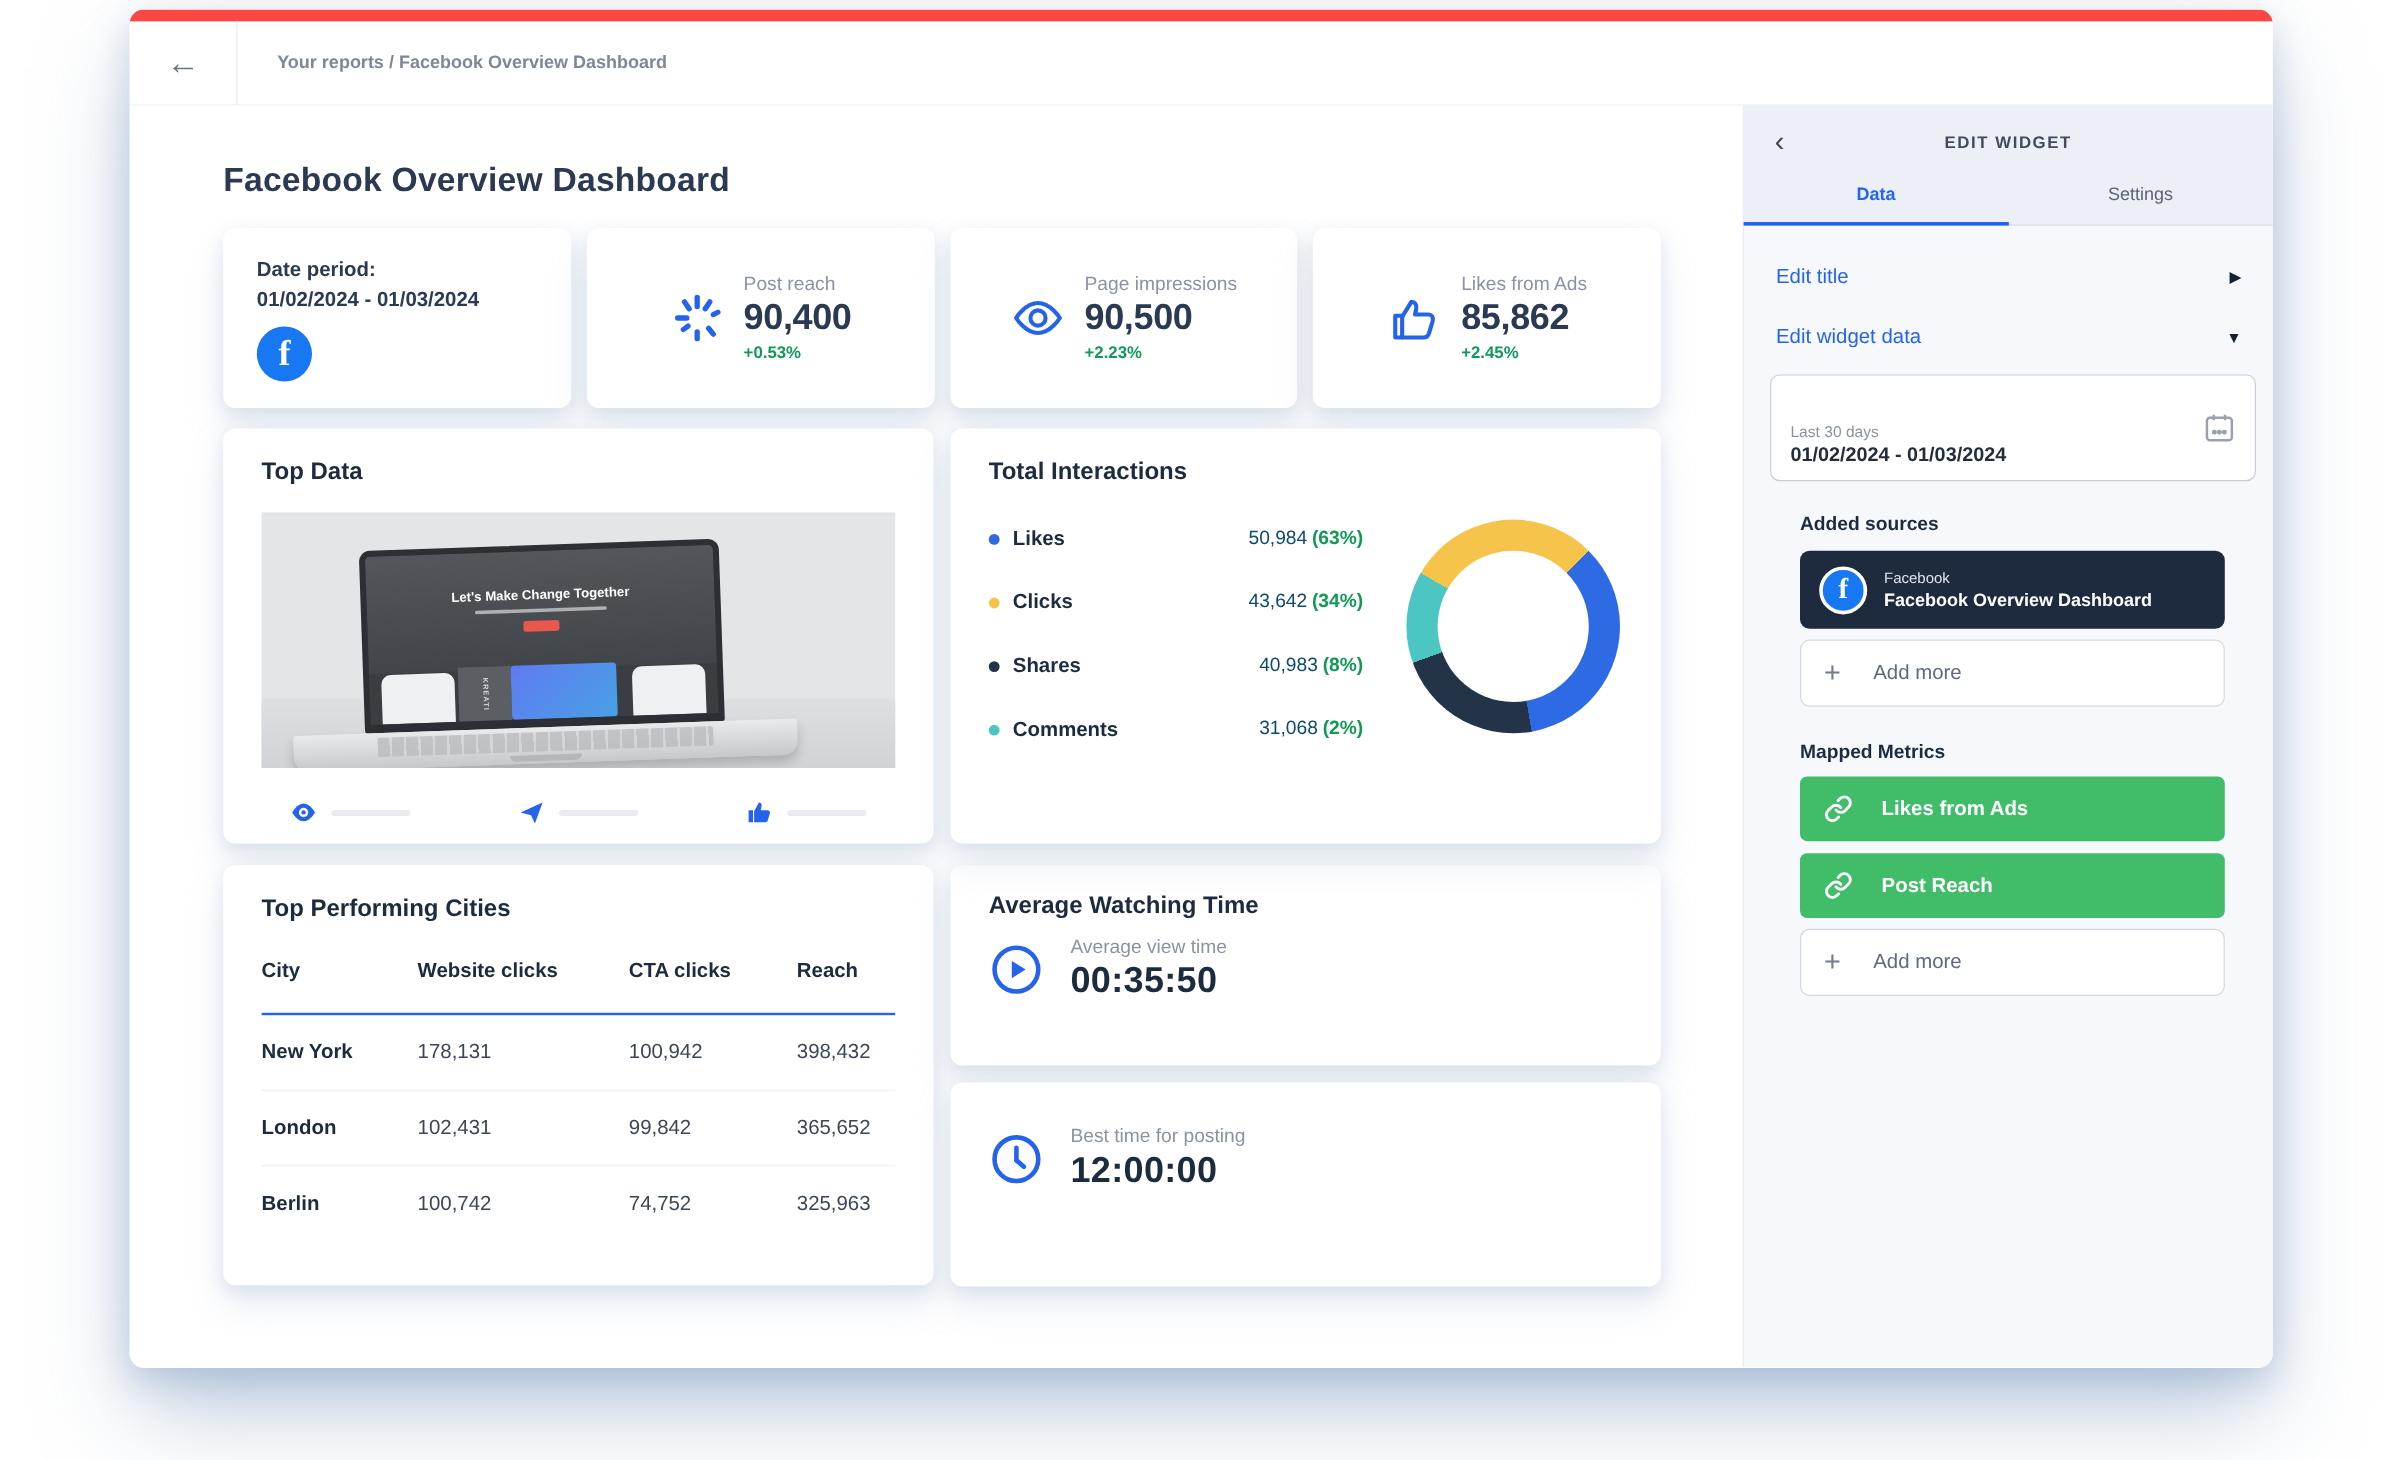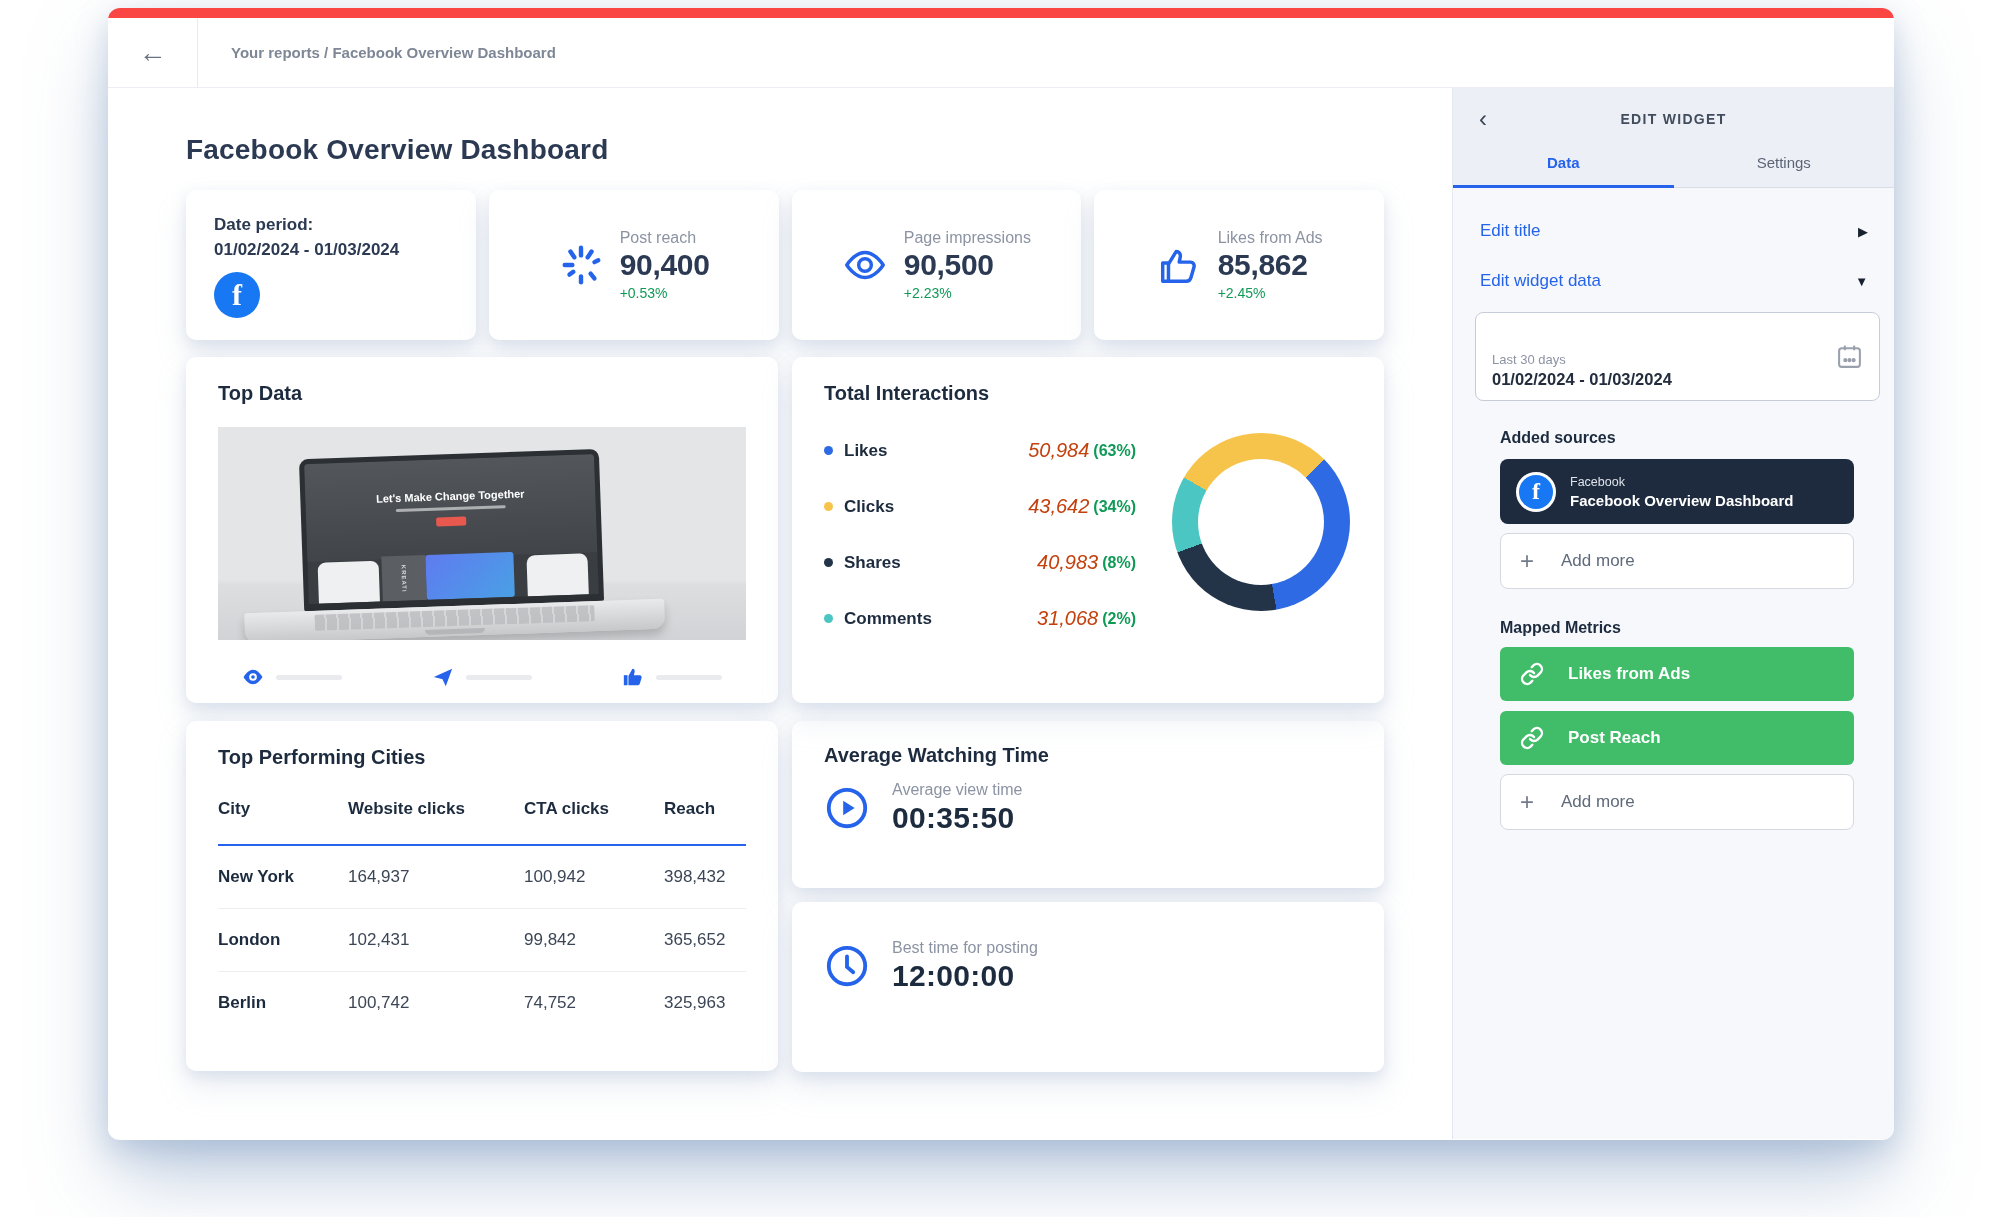--- a/index.html
+++ b/index.html
@@ -36,21 +36,21 @@
   .stats-row { margin-top:24px; display:grid; grid-template-columns:repeat(4,1fr); gap:13px; }
   .stat-card { height:150px; }
   .date-card { padding:23px 0 0 28px; }
   .date-label, .date-range { font-size:17px; font-weight:700; color:#2b3a52; line-height:1.45; }
   .fb-logo { width:46px; height:46px; border-radius:50%; background:#1877f2; color:#fff; display:flex; align-items:center; justify-content:center; font-size:30px; font-weight:800; margin-top:10px; font-family:"Liberation Serif","DejaVu Serif",serif; }
   .metric-card { display:flex; align-items:center; justify-content:center; gap:16px; }
   .metric-icon { width:46px; height:46px; flex:0 0 46px; }
   .metric-col { display:flex; flex-direction:column; align-items:flex-start; }
   .metric-label { font-size:16px; color:#8b93a3; font-weight:500; }
   .metric-value { font-size:30px; font-weight:800; color:#2b3a52; letter-spacing:-.3px; margin-top:1px; }
-  .metric-delta { font-size:14px; font-weight:400; color:#119a57; margin-top:3px;text-align:center; }
+  .metric-delta { font-size:14px; font-weight:700; color:#119a57; margin-top:3px;text-align:center; }
 
   .row2 { margin-top:17px; display:grid; grid-template-columns:592px 592px; gap:14px; }
   .widget-title { font-size:20px; font-weight:700; color:#1d2b3e; }
   .top-post-card { height:346px; padding:25px 32px; }
   .post-image { margin-top:22px; height:213px; background:#e3e5e7; position:relative; overflow:hidden; }
   .desk { position:absolute; left:-20px; right:-20px; bottom:-8px; height:62px; background:linear-gradient(#dcdee0,#cfd1d4); box-shadow:0 -2px 6px rgba(0,0,0,.05); }
   .laptop { position:absolute; left:50%; top:26px; transform:translateX(-50%) rotate(-2deg); }
   .screen { width:300px; height:152px; background:#3a3e43; border:5px solid #2c3034; border-bottom-width:7px; border-radius:9px 9px 2px 2px; overflow:hidden; position:relative; }
   .screen-hero { height:70%; background:linear-gradient(#53575c,#41454a); display:flex; flex-direction:column; align-items:center; justify-content:center; gap:5px; }
   .screen-title { color:#fff; font-size:11px; font-weight:700; }
@@ -67,21 +67,21 @@
   .trackpad-notch { position:absolute; left:50%; bottom:2px; transform:translateX(-50%); width:60px; height:5px; background:#b4b6b9; border-radius:0 0 6px 6px; }
   .post-icons { margin-top:26px; display:flex; justify-content:space-between; padding:0 24px; }
   .post-icon-group { display:flex; align-items:center; gap:12px; }
   .placeholder-line { width:66px; height:5px; border-radius:3px; background:#e9ebef; }
 
   .interactions-card { height:346px; padding:25px 32px; position:relative; }
   .legend { margin-top:34px; width:312px; }
   .legend-item { display:flex; align-items:center; margin-bottom:33px; }
   .legend-dot { width:9px; height:9px; border-radius:50%; flex:0 0 9px; margin-right:11px; }
   .legend-label { font-size:17px; font-weight:700; color:#1d2b3e; }
-  .legend-val { margin-left:auto; font-size:20px; color:#c2410c;font-style:italic; }
+  .legend-val { margin-left:auto; font-size:16px; color:#0c4a6e; }
   .legend-pct { font-size:16px; font-weight:700; color:#119a57; margin-left:4px; }
   .donut { position:absolute; right:34px; top:76px; width:178px; height:178px; border-radius:50%; }
   .donut-hole { position:absolute; left:50%; top:50%; transform:translate(-50%,-50%); width:126px; height:126px; border-radius:50%; background:#fff; }
 
   .row3 { margin-top:18px; display:grid; grid-template-columns:592px 592px; gap:14px; }
   .cities-card { height:350px; padding:25px 32px; }
   .table { margin-top:30px; }
   .t-grid { display:grid; grid-template-columns:130px 176px 140px 1fr; align-items:center; }
   .t-head { padding-bottom:25px; border-bottom:2.5px solid #2563eb;margin-top:22px; }
   .t-head div { font-size:17px; font-weight:700; color:#1d2b3e; }
@@ -289,21 +289,21 @@
           <div class="widget-title">Top Performing Cities</div>
           <div class="table">
             <div class="t-grid t-head">
               <div>City</div>
               <div>Website clicks</div>
               <div>CTA clicks</div>
               <div>Reach</div>
             </div>
             <div class="t-grid t-row">
               <div class="t-city">New York</div>
-              <div class="t-num">164,937</div>
+              <div class="t-num">178,131</div>
               <div class="t-num">100,942</div>
               <div class="t-num">398,432</div>
             </div>
             <div class="t-grid t-row">
               <div class="t-city">London</div>
               <div class="t-num">102,431</div>
               <div class="t-num">99,842</div>
               <div class="t-num">365,652</div>
             </div>
             <div class="t-grid t-row">

